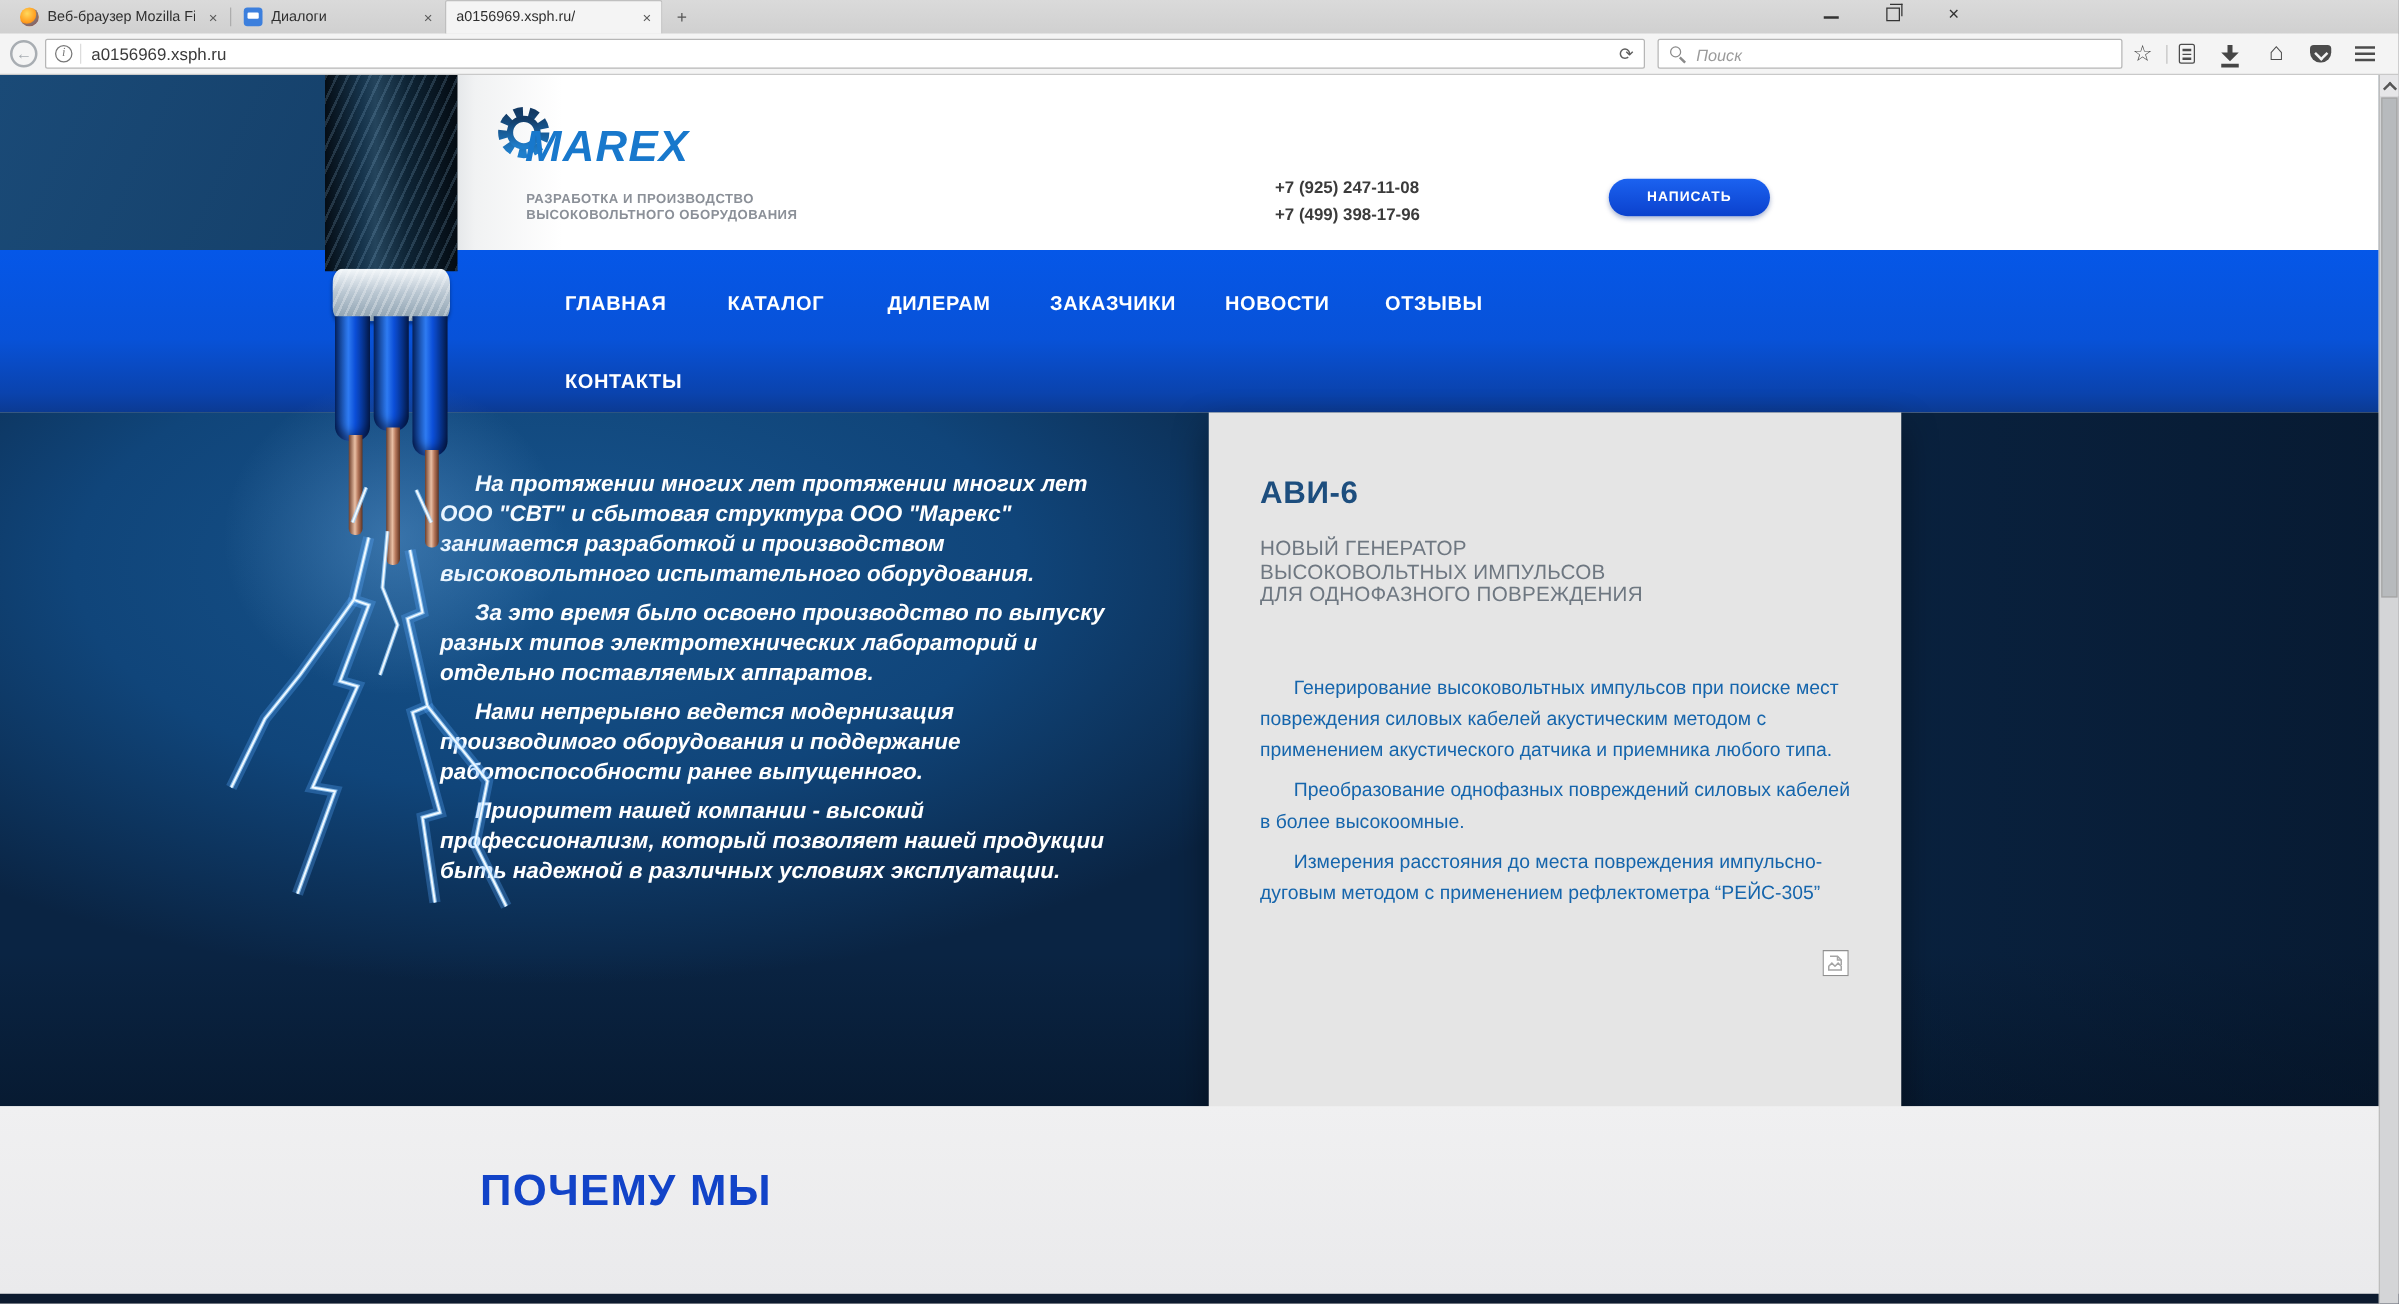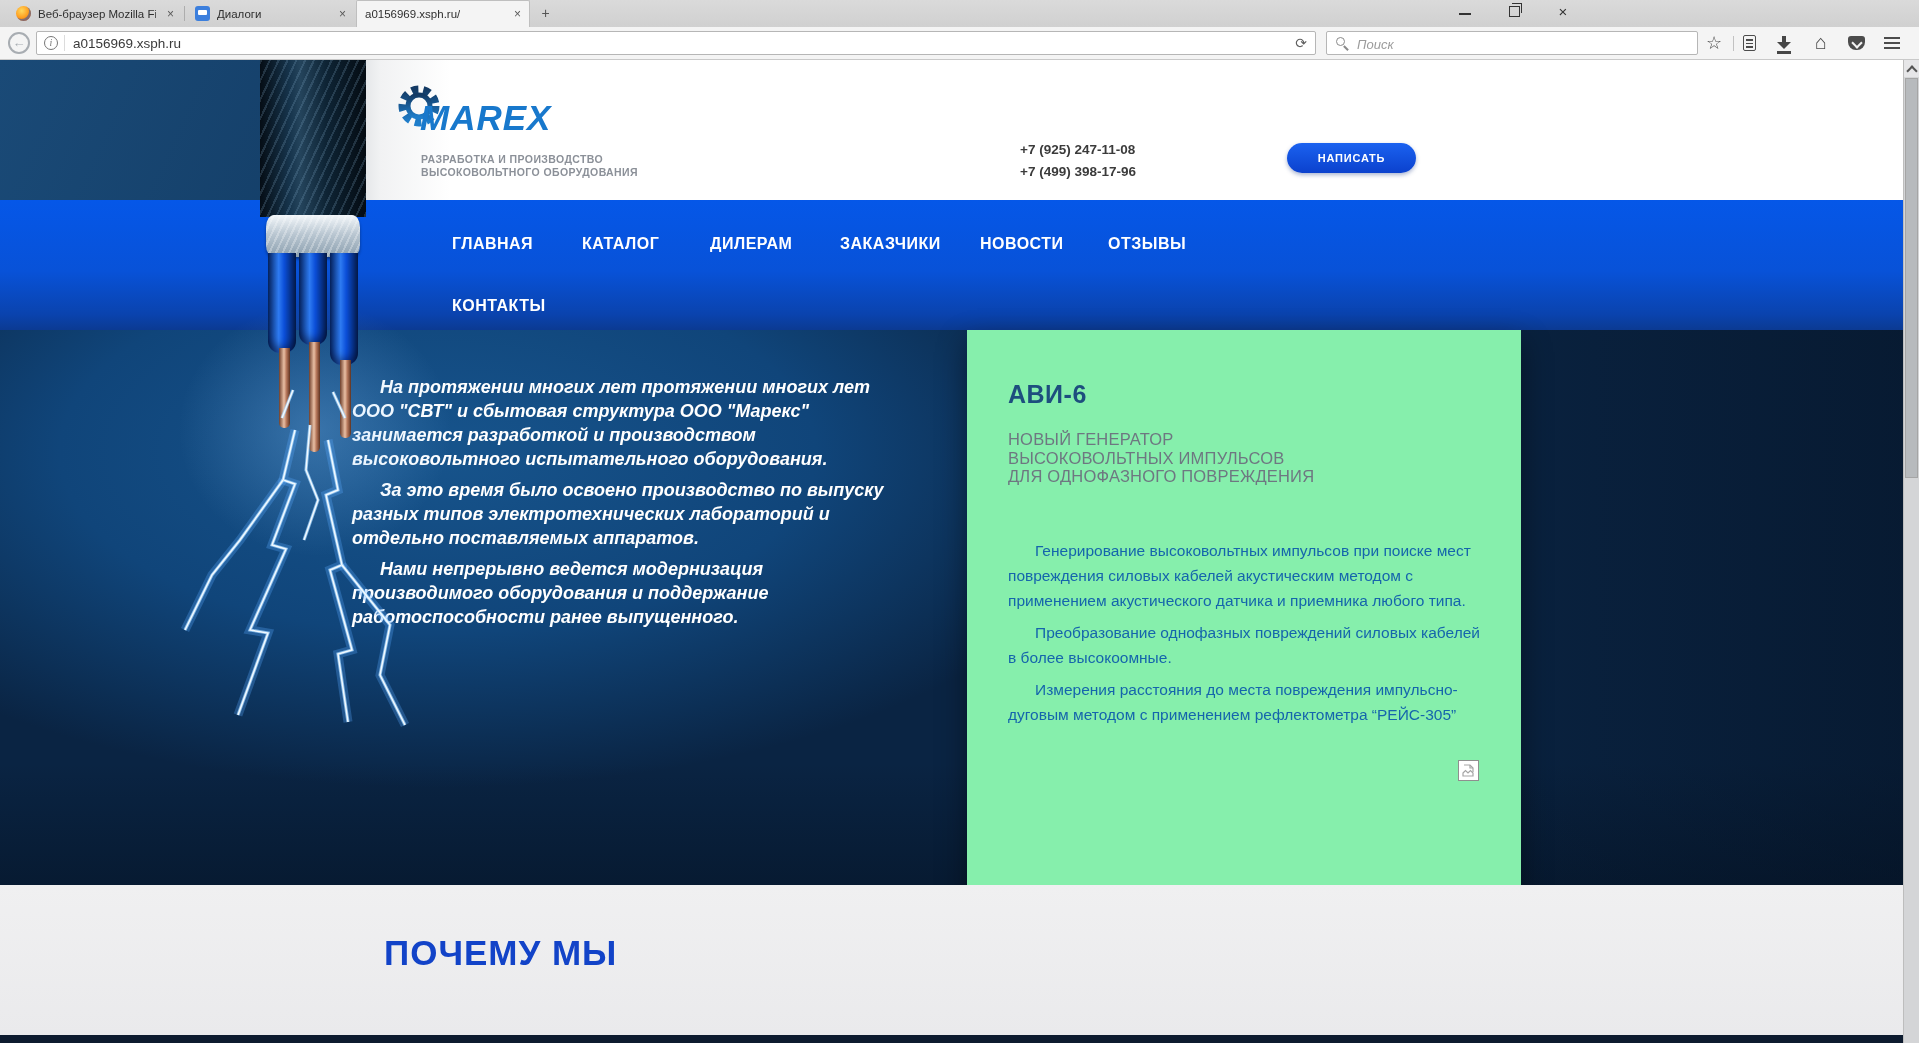--- a/index.html
+++ b/index.html
@@ -82,21 +82,21 @@
 
   
   .content{left:0;top:330px;width:1903px;height:555px;background:#0a2443;}
   .content .sheen{position:absolute;left:0;top:0;right:0;bottom:0;
      background:radial-gradient(900px 430px at 23% 22%,#17548c 0%,#10457a 42%,rgba(10,36,67,0) 78%),
                 linear-gradient(to right,rgba(0,0,0,0) 72%,rgba(4,15,30,.45)),
                 linear-gradient(to bottom,rgba(0,0,0,0) 78%,rgba(3,12,24,.4));}
   .intro{left:352px;top:45px;width:545px;color:#fff;font-style:italic;font-weight:600;
          font-size:18px;line-height:24px;}
   .intro p{margin:0 0 7px 0;text-indent:28px;}
-  .card{left:967px;top:0;width:554px;height:570px;background:#86efac;box-shadow:0 12px 28px rgba(0,0,0,.42);}
+  .card{left:967px;top:0;width:554px;height:570px;background:#e5e5e5;box-shadow:0 12px 28px rgba(0,0,0,.42);}
   .cardtitle{left:41px;top:50px;font-size:25px;font-weight:800;color:#1d4e7e;letter-spacing:.5px;}
   .cardsub{left:41px;top:100px;font-size:16.5px;line-height:18.5px;color:#6e7781;letter-spacing:.2px;}
   .points{left:41px;top:178px;width:478px;font-size:15.5px;line-height:25px;color:#1565ac;margin-top:30px;}
   .points p{margin:0 0 7px 0;text-indent:27px;}
   .brokenimg{left:491px;top:430px;width:21px;height:21px;}
 
   
   .graysec{left:0;top:885px;width:1903px;height:150px;background:linear-gradient(#f0f0f1,#eaeaec);}
   .whytitle{left:384px;top:48px;font-size:35px;font-weight:800;letter-spacing:1px;color:#1243c8;}
   .darkstrip{left:0;top:1035px;width:1919px;height:8px;background:#0d1b2f;}
@@ -221,20 +221,21 @@
   <div class="abs navitem" style="left:980px;">НОВОСТИ</div>
   <div class="abs navitem" style="left:1108px;">ОТЗЫВЫ</div>
   <div class="abs navitem r2" style="left:452px;">КОНТАКТЫ</div>
 
   <div class="abs content">
     <div class="sheen"></div>
     <div class="abs intro">
       <p>На протяжении многих лет протяжении многих лет ООО "СВТ" и сбытовая структура ООО "Марекс" занимается разработкой и производством высоковольтного испытательного оборудования.</p>
       <p>За это время было освоено производство по выпуску разных типов электротехнических лабораторий и отдельно поставляемых аппаратов.</p>
       <p>Нами непрерывно ведется модернизация производимого оборудования и поддержание работоспособности ранее выпущенного.</p>
+      <p>Приоритет нашей компании - высокий профессионализм, который позволяет нашей продукции быть надежной в различных условиях эксплуатации.</p>
     </div>
 
     <div class="abs card">
       <div class="abs cardtitle">АВИ-6</div>
       <div class="abs cardsub">
         <div>НОВЫЙ ГЕНЕРАТОР</div>
         <div>ВЫСОКОВОЛЬТНЫХ ИМПУЛЬСОВ</div>
         <div>ДЛЯ ОДНОФАЗНОГО ПОВРЕЖДЕНИЯ</div>
       </div>
       <div class="abs points">

